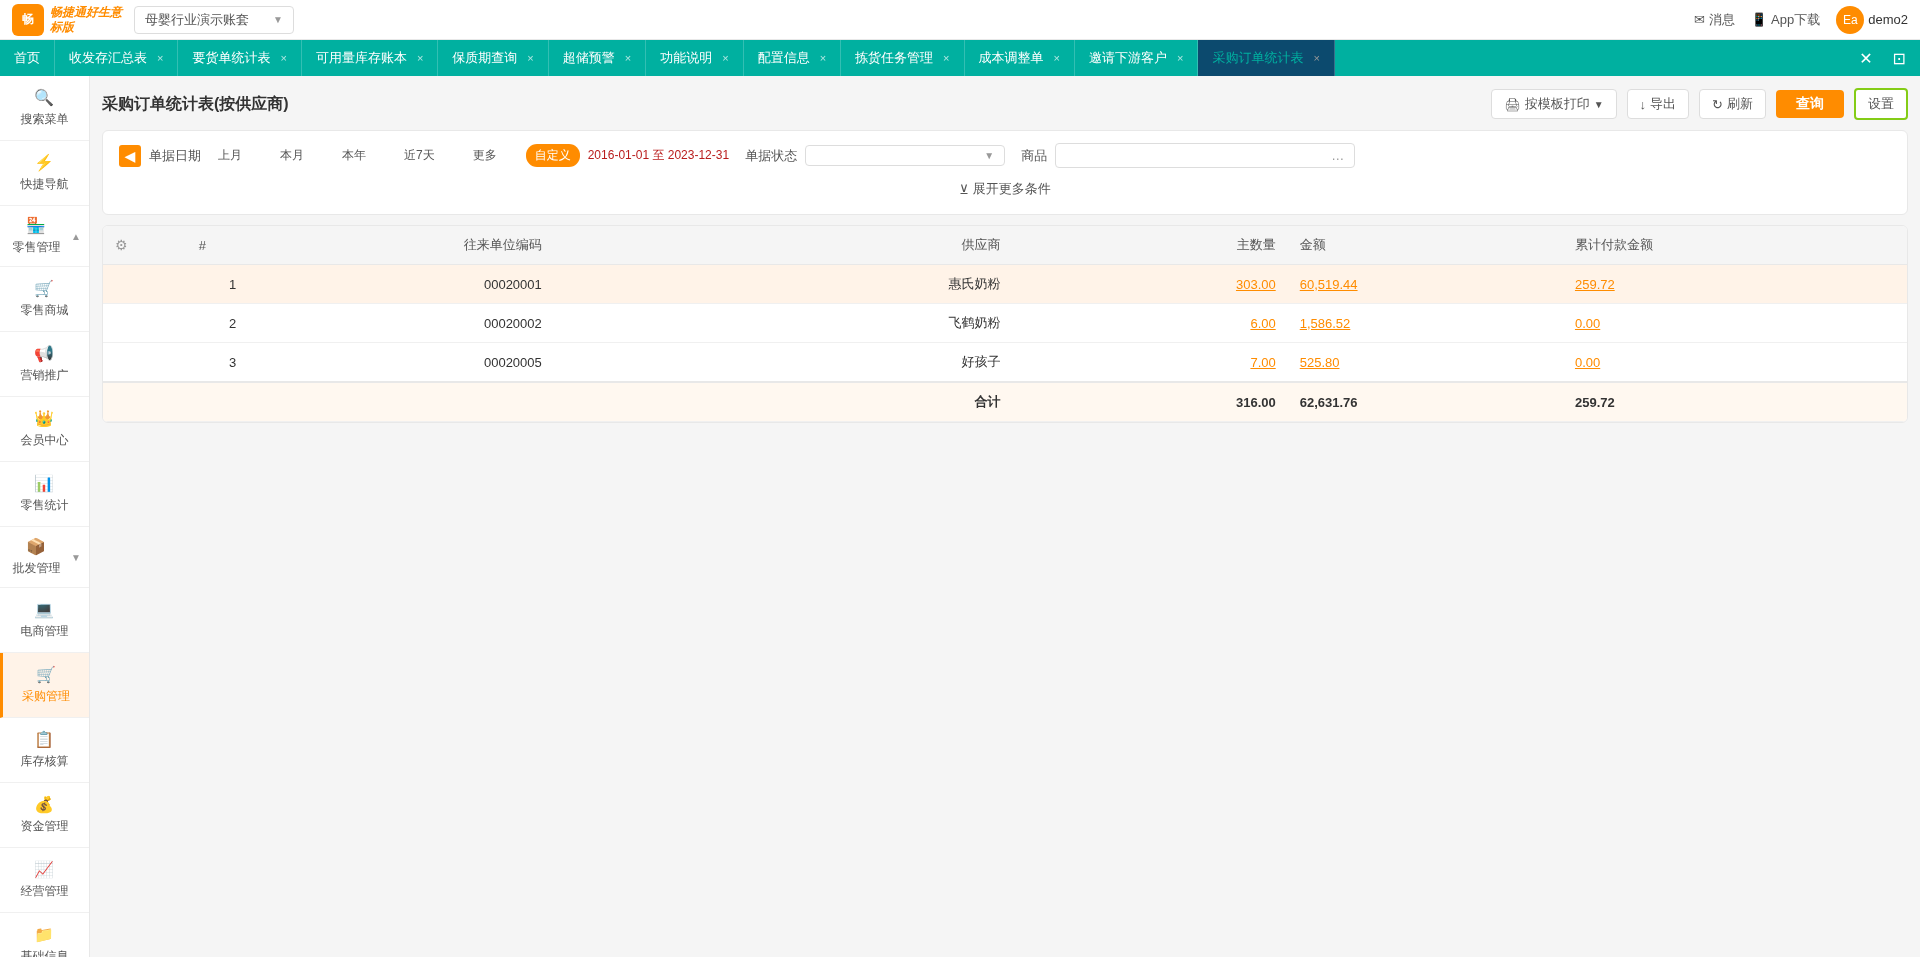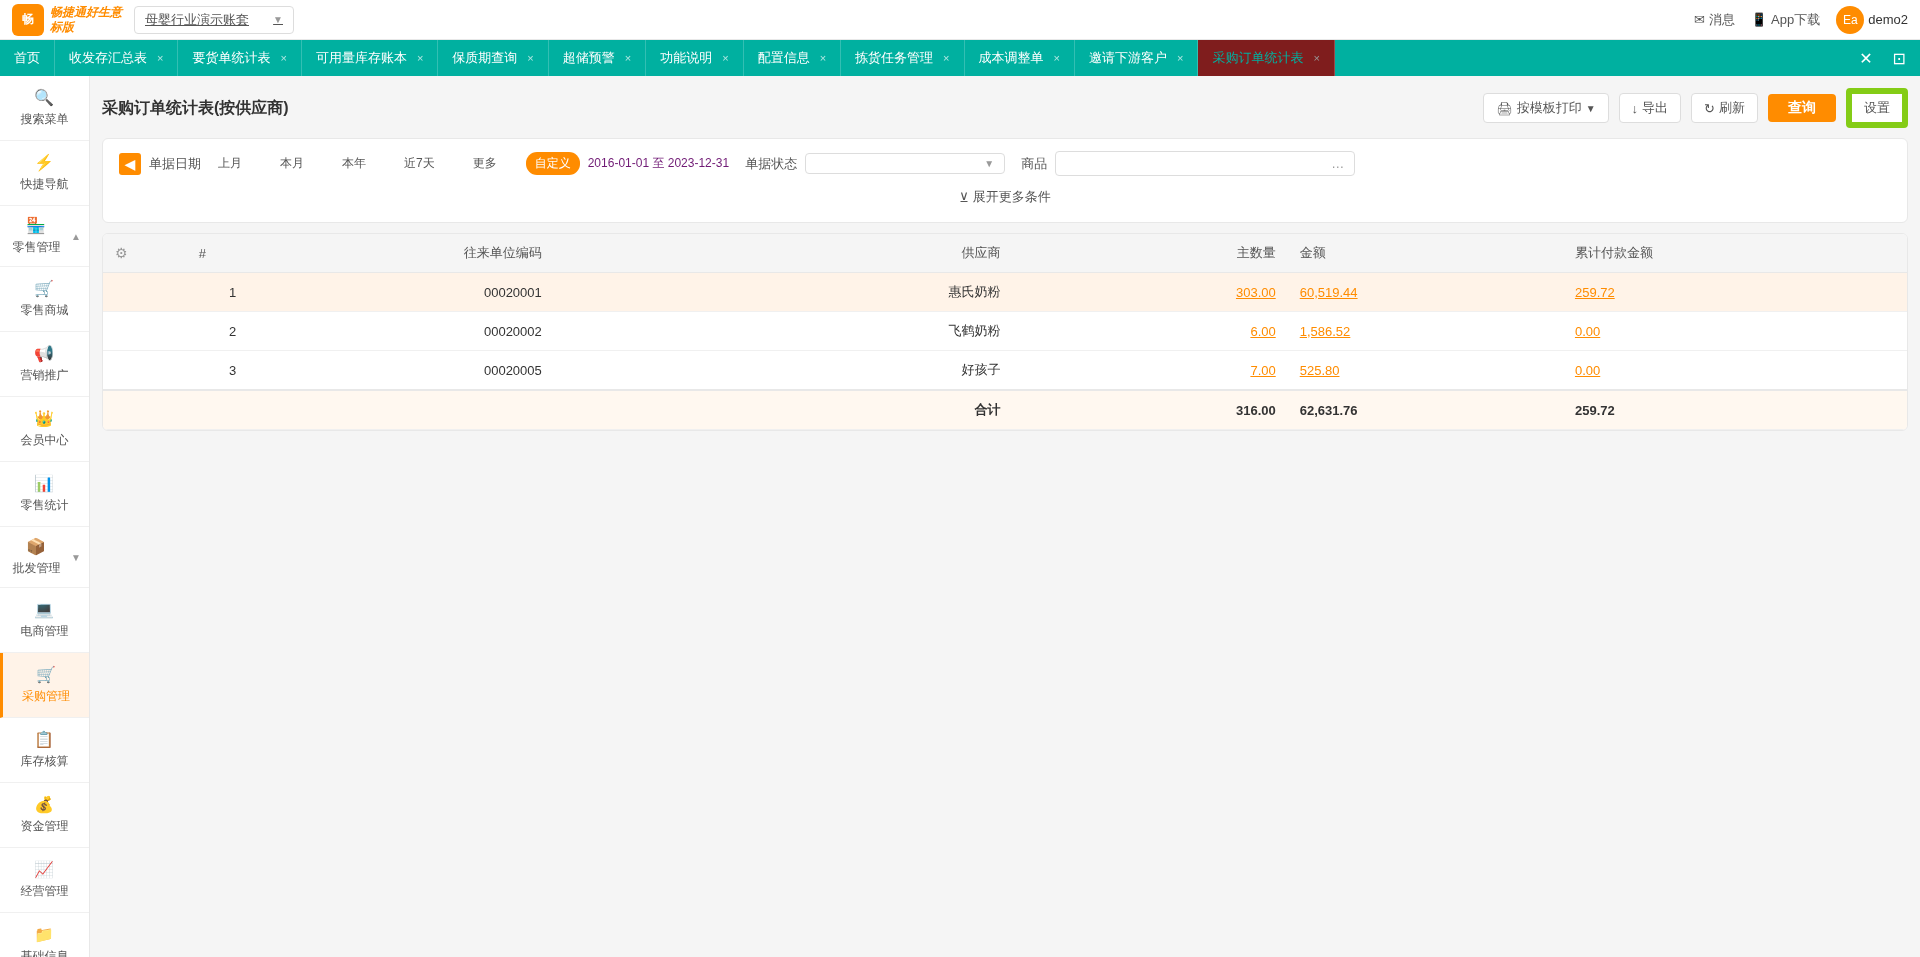--- a/index.html
+++ b/index.html
@@ -3,31 +3,31 @@
   <meta charset="utf-8">
   <style>
     * { margin: 0; padding: 0; box-sizing: border-box; }
     body { font-family: 'Microsoft YaHei', Arial, sans-serif; font-size: 13px; background: #f5f5f5; color: #333; width: 1920px; height: 957px; overflow: hidden; }
 
     
     .top-bar { height: 40px; background: #fff; display: flex; align-items: center; padding: 0 12px; border-bottom: 1px solid #e8e8e8; position: relative; }
     .logo-area { display: flex; align-items: center; gap: 6px; min-width: 90px; }
     .logo-icon { width: 32px; height: 32px; background: #ff8c00; border-radius: 6px; display: flex; align-items: center; justify-content: center; color: white; font-size: 12px; font-weight: bold; }
     .logo-text { font-size: 12px; color: #ff8c00; font-weight: bold; line-height: 1.2; font-style: italic; }
-    .workspace-selector { display: flex; align-items: center; gap: 4px; padding: 4px 10px; border: 1px solid #ddd; border-radius: 4px; margin-left: 12px; cursor: pointer; font-size: 13px; color: #555; min-width: 160px; text-decoration: underline; }
+    .workspace-selector { display: flex; align-items: center; gap: 4px; padding: 4px 10px; border: 1px solid #ddd; border-radius: 4px; margin-left: 12px; cursor: pointer; font-size: 13px; color: #555; min-width: 160px; }
     .workspace-selector .chevron { color: #999; font-size: 10px; margin-left: auto; }
     .top-bar-right { margin-left: auto; display: flex; align-items: center; gap: 16px; }
     .top-bar-btn { display: flex; align-items: center; gap: 4px; color: #555; cursor: pointer; font-size: 13px; }
     .user-avatar { width: 28px; height: 28px; border-radius: 50%; background: #ff8c00; display: flex; align-items: center; justify-content: center; color: white; font-size: 12px; text-align: right; }
     .user-name { font-size: 13px; color: #333; cursor: pointer; }
 
     
     .nav-tabs { height: 36px; background: #00b0a0; display: flex; align-items: center; padding: 0 0; overflow: hidden; }
     .nav-tab { height: 48px; display: flex; align-items: center; padding: 0 14px; color: #fff; font-size: 13px; cursor: pointer; white-space: nowrap; border-right: 1px solid rgba(255,255,255,0.2); position: relative; gap: 6px; }
-    .nav-tab.active { background: #7f1d1d; color: #00b0a0; border-radius: 4px 4px 0 0; }
+    .nav-tab.active { background: #0c4a6e; color: #00b0a0; border-radius: 4px 4px 0 0; }
     .nav-tab .close-x { font-size: 11px; color: rgba(255,255,255,0.7); margin-left: 4px; }
     .nav-tab.active .close-x { color: #999; }
     .nav-tabs-end { margin-left: auto; display: flex; align-items: center; gap: 8px; padding-right: 8px; }
     .nav-end-btn { color: #fff; cursor: pointer; font-size: 16px; padding: 2px 6px; }
 
     
     .layout { display: flex; height: calc(957px - 76px); }
     .sidebar { width: 90px; background: #fff; border-right: 1px solid #e8e8e8; display: flex; flex-direction: column; overflow-y: auto; }
     .sidebar-item { padding: 12px 8px; text-align: center; font-size: 12px; color: #555; cursor: pointer; border-bottom: 1px solid #f0f0f0; display: flex; flex-direction: column; align-items: center; gap: 4px; }
     .sidebar-item.active { color: #ff8c00; background: #fff3e8; border-left: 3px solid #ff8c00; }
@@ -35,31 +35,31 @@
 
     
     .main-content { flex: 1; background: #f5f5f5; overflow: auto; padding: 12px; }
     .page-header { display: flex; align-items: center; justify-content: space-between; margin-bottom: 10px; }
     .page-title { font-size: 16px; font-weight: bold; color: #333; }
     .page-actions { display: flex; align-items: center; gap: 10px; }
     .btn-print { display: flex; align-items: center; gap: 4px; padding: 5px 12px; border: 1px solid #ddd; border-radius: 4px; background: #fff; cursor: pointer; font-size: 13px; color: #555; }
     .btn-export { display: flex; align-items: center; gap: 4px; padding: 5px 12px; border: 1px solid #ddd; border-radius: 4px; background: #fff; cursor: pointer; font-size: 13px; color: #555; }
     .btn-refresh { display: flex; align-items: center; gap: 4px; padding: 5px 12px; border: 1px solid #ddd; border-radius: 4px; background: #fff; cursor: pointer; font-size: 13px; color: #555; }
     .btn-query { padding: 5px 20px; background: #ff8c00; color: #fff; border: none; border-radius: 4px; cursor: pointer; font-size: 14px; font-weight: bold; }
-    .btn-settings { display: flex; align-items: center; gap: 4px; padding: 5px 12px; border: 6px solid #84cc16; border-radius: 4px; background: #fff; cursor: pointer; font-size: 13px; color: #555; }
+    .btn-settings { display: flex; align-items: center; gap: 4px; padding: 5px 12px; border: 2px solid #84cc16; border-radius: 4px; background: #fff; cursor: pointer; font-size: 13px; color: #555; }
 
     
     .filter-panel { background: #fff; border-radius: 6px; padding: 12px 16px; margin-bottom: 10px; border: 1px solid #e8e8e8; }
     .filter-row { display: flex; align-items: center; gap: 16px; flex-wrap: wrap; }
     .filter-item { display: flex; align-items: center; gap: 8px; }
     .filter-label { font-size: 13px; color: #555; white-space: nowrap; }
     .filter-date-shortcuts { display: flex; gap: 20px; }
     .date-shortcut { padding: 2px 8px; font-size: 12px; color: #555; cursor: pointer; border: 1px solid transparent; border-radius: 3px; }
     .date-shortcut.custom { color: #fff; background: #ff8c00; border-radius: 11px; padding: 2px 8px; font-size: 12px; }
-    .date-range { font-size: 12px; color: #701a75; }
+    .date-range { font-size: 12px; color: #b91c1c; }
     .filter-select { display: flex; align-items: center; gap: 4px; border: 1px solid #ddd; border-radius: 4px; padding: 4px 10px; min-width: 200px; background: #fff; cursor: pointer; }
     .filter-select-text { font-size: 13px; color: #999; flex: 1; }
     .goods-filter { display: flex; align-items: center; gap: 4px; border: 1px solid #ddd; border-radius: 4px; padding: 4px 10px; min-width: 300px; background: #fff; cursor: pointer; }
     .goods-filter-text { font-size: 13px; color: #999; flex: 1; }
     .expand-more { display: flex; align-items: center; gap: 4px; color: #555; cursor: pointer; font-size: 13px; margin-top: 8px; justify-content: center; padding: 4px; }
 
     
     .table-container { background: #fff; border-radius: 6px; border: 1px solid #e8e8e8; overflow: hidden; }
     .data-table { width: 100%; border-collapse: collapse; }
     .data-table thead tr { background: #f5f5f5; }

